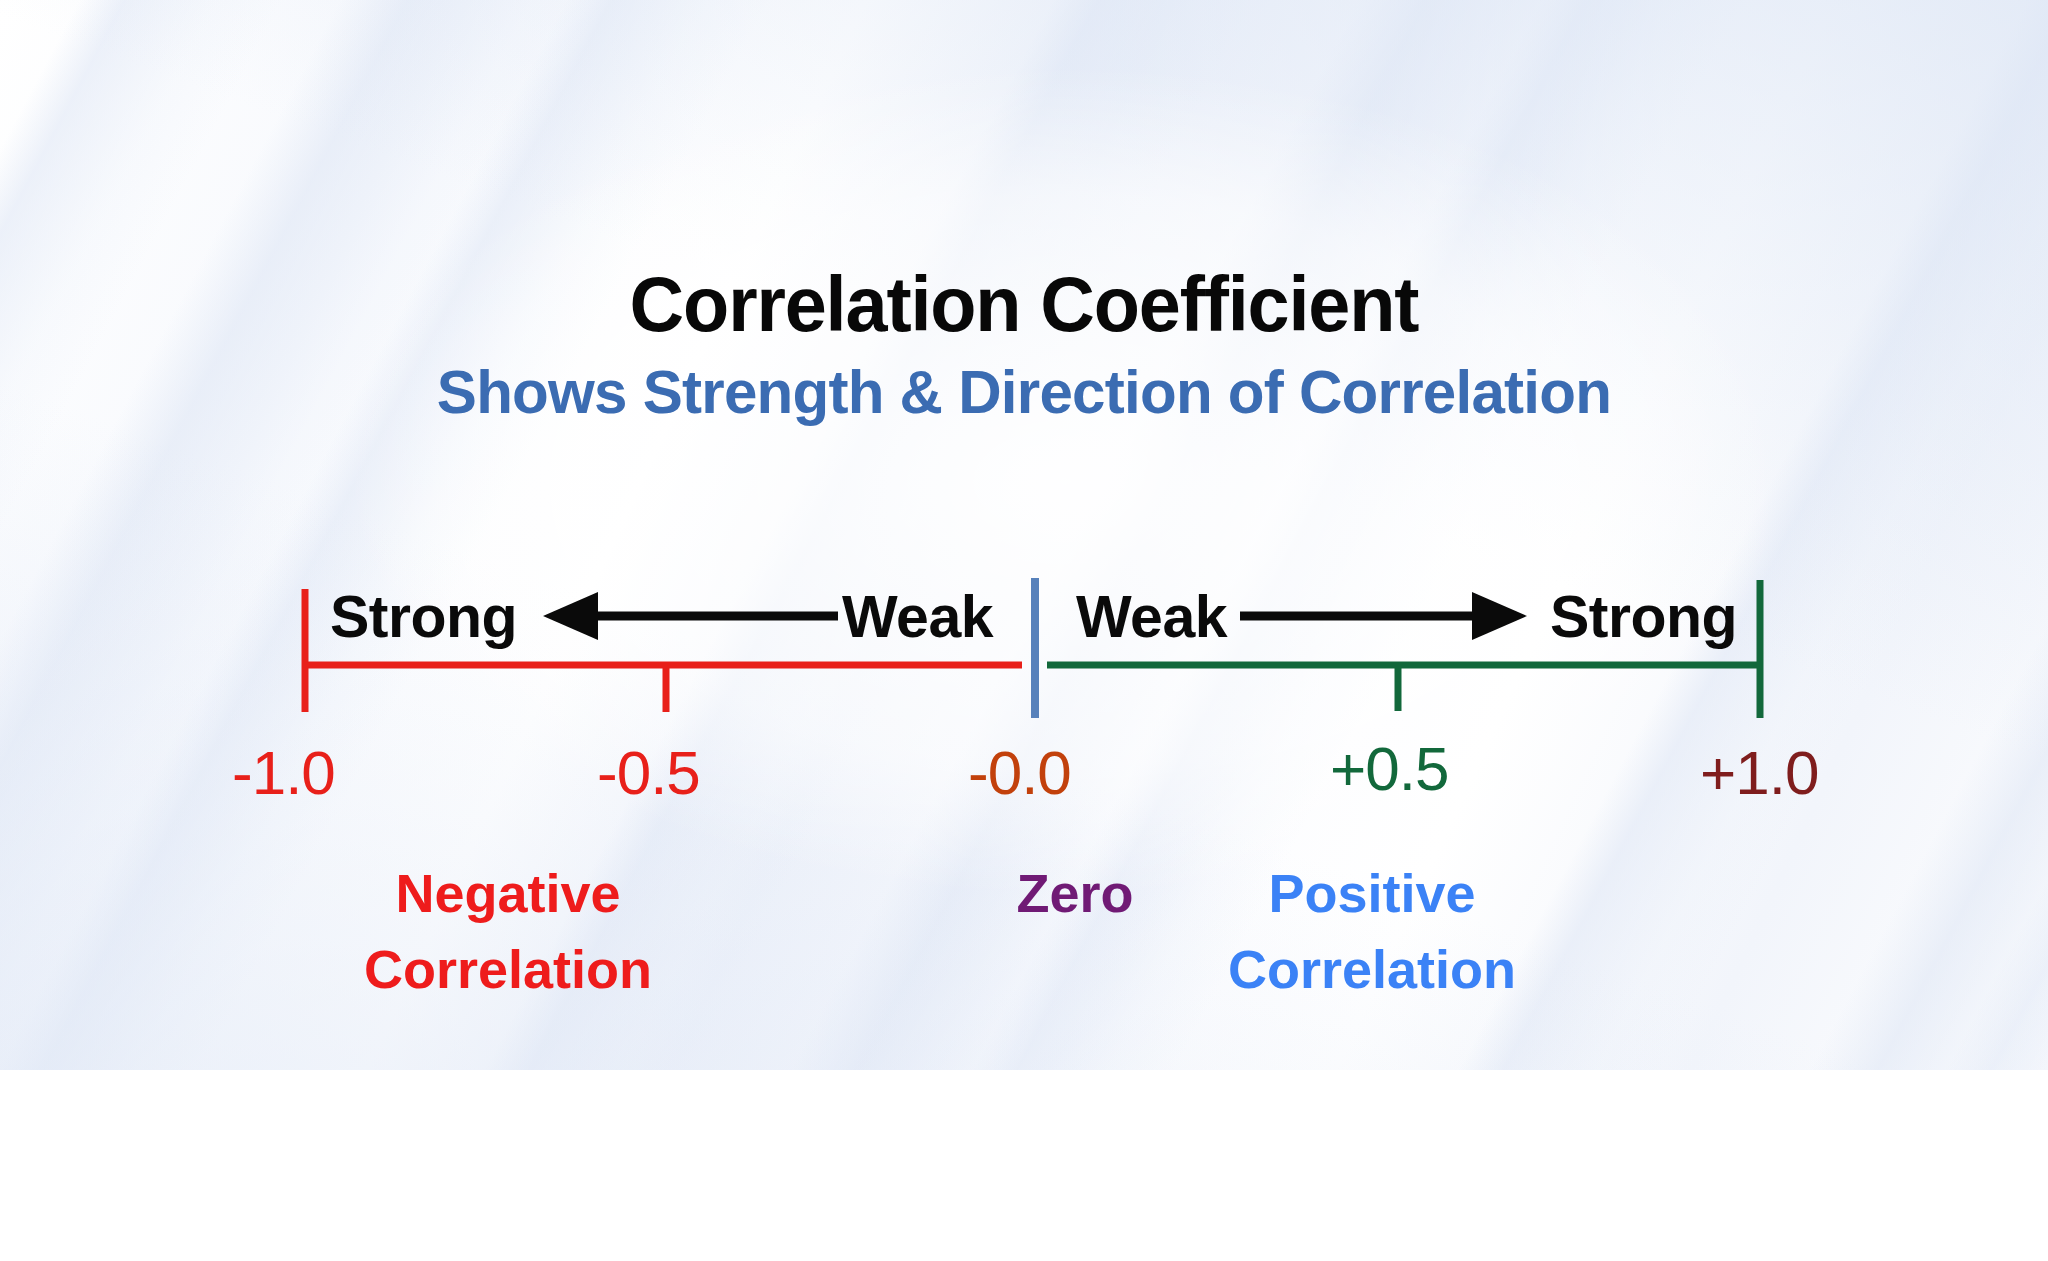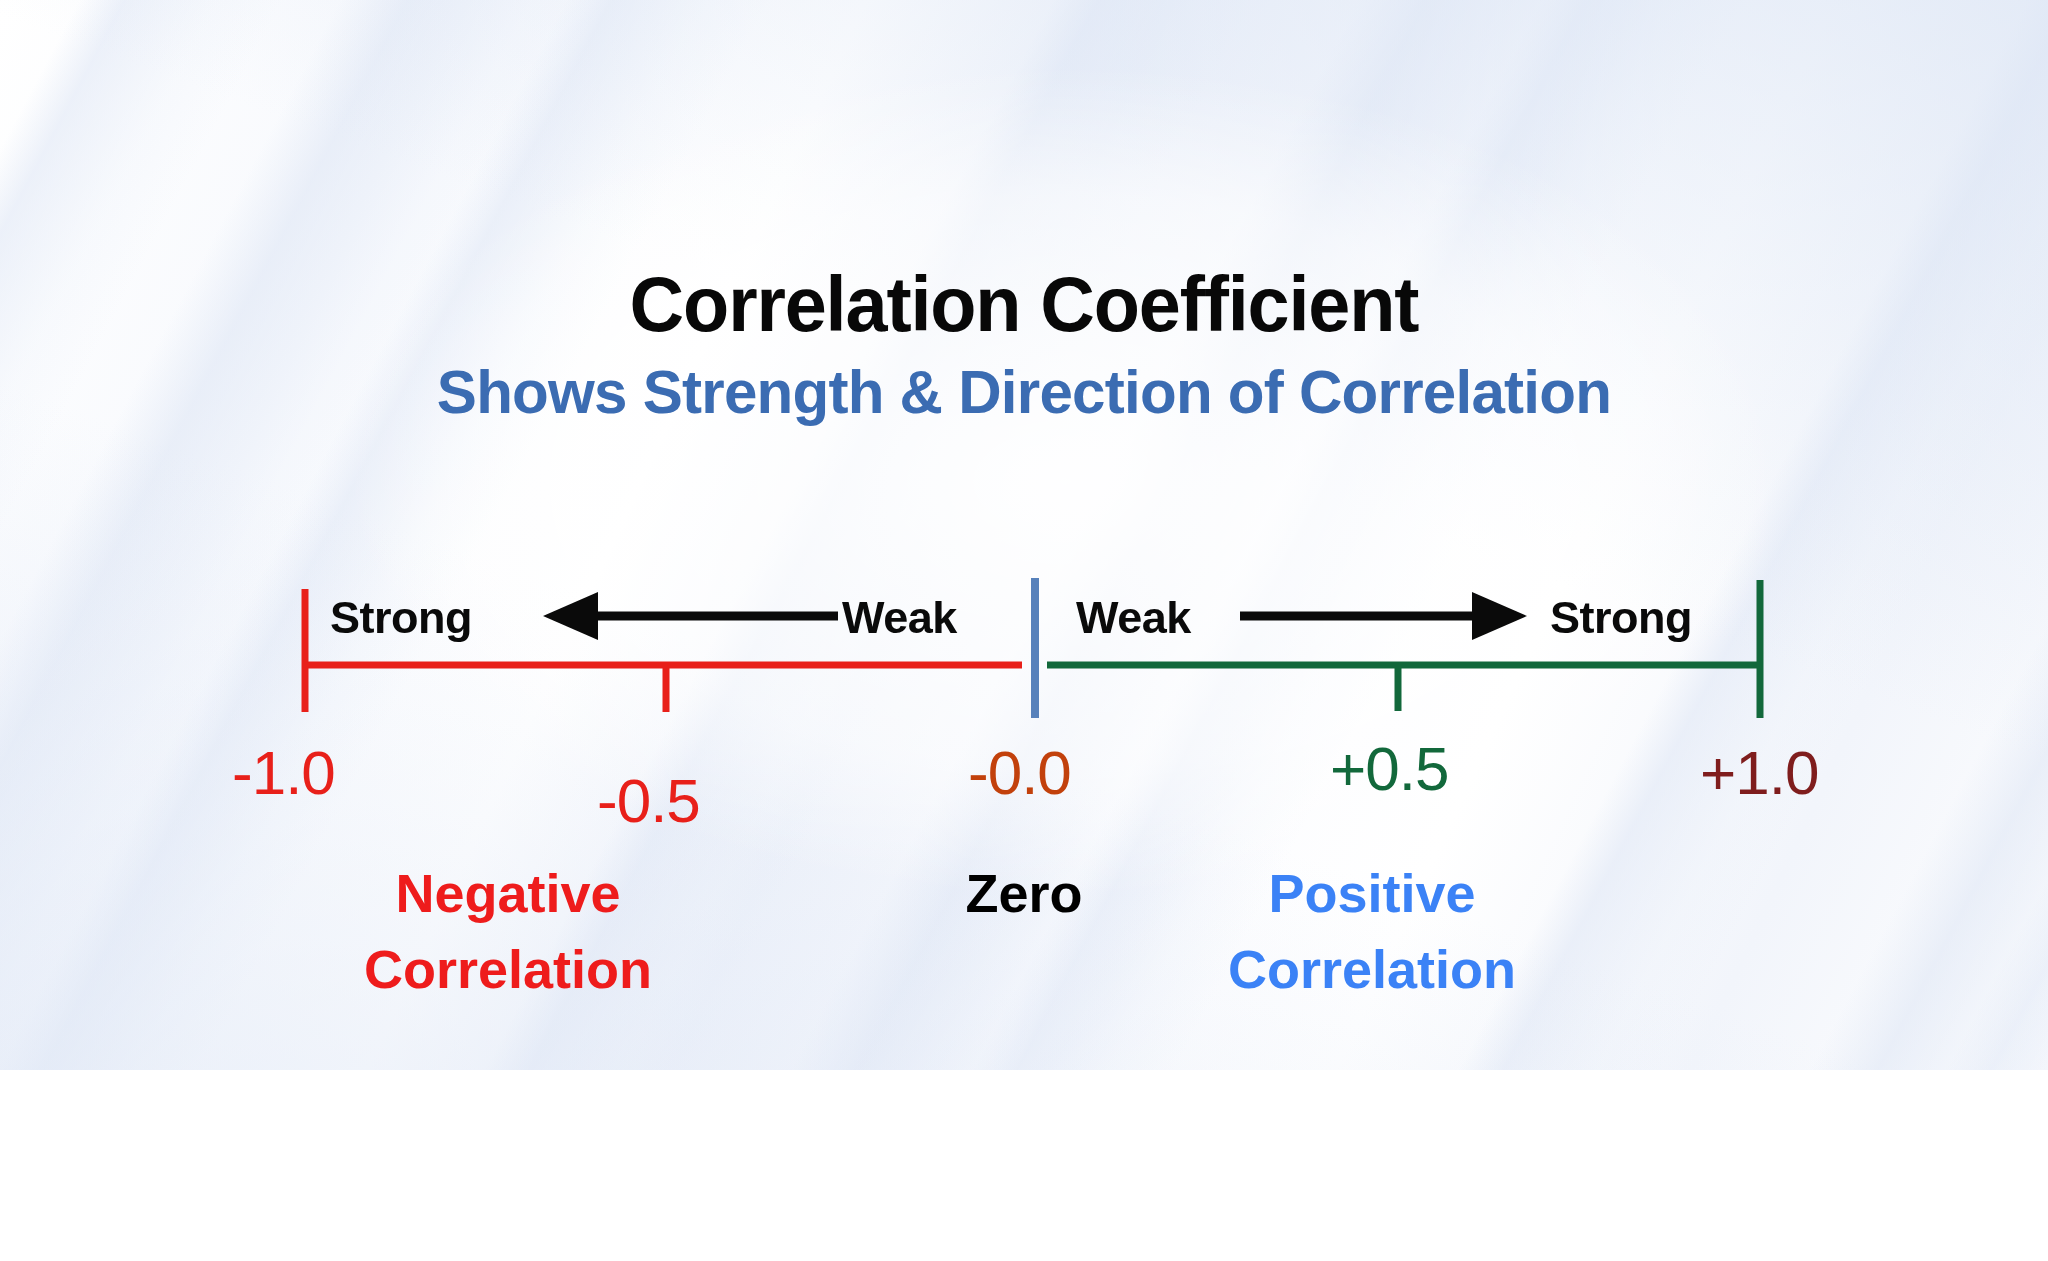--- a/index.html
+++ b/index.html
@@ -109,57 +109,57 @@
     left: 0;
     top: 0;
     width: 2048px;
     height: 1261px;
   }
 
   .word {
     position: absolute;
     font-family: "Liberation Sans", sans-serif;
     font-weight: bold;
-    font-size: 45px;
+    font-size: 59px;
     line-height: 59px;
     color: #0a0a0a;
     white-space: nowrap;
     letter-spacing: -0.5px;
   }
   .w-strong-left  { left: 330px; top: 588px; }
   .w-weak-left    { left: 842px; top: 588px; }
   .w-weak-right   { left: 1076px; top: 588px; }
   .w-strong-right { left: 1550px; top: 588px; }
 
   .axnum {
     position: absolute;
     font-family: "Liberation Sans", sans-serif;
     font-weight: normal;
     font-size: 62px;
     line-height: 62px;
     white-space: nowrap;
     letter-spacing: -1px;
   }
   .n-neg1 { left: 232px;  top: 742px; color: #e8201a; }
-  .n-neg5 { left: 597px;  top: 742px; color: #e8201a; margin-top: 28px; }
+  .n-neg5 { left: 597px;  top: 742px; color: #e8201a; }
   .n-zero { left: 968px;  top: 742px; color: #c2410c; }
   .n-pos5 { left: 1330px; top: 738px; color: #12683b; }
   .n-pos1 { left: 1700px; top: 742px; color: #7f1d1d; }
 
   .caption {
     position: absolute;
     font-family: "Liberation Sans", sans-serif;
     font-weight: bold;
     font-size: 54px;
     line-height: 76px;
     text-align: center;
     white-space: nowrap;
   }
   .cap-neg  { left: 330px;  top: 855px; width: 356px; color: #ee1c1c; }
-  .cap-zero { left: 915px;  top: 855px; width: 218px; color: #000000; }
+  .cap-zero { left: 966px;  top: 855px; width: 218px; color: #701a75; }
   .cap-pos  { left: 1165px; top: 855px; width: 414px; color: #3b82f6; }
 </style>
 </head>
 <body>
 
 <div id="canvas">
 
   <div class="bg-layer bg-base"></div>
   <div class="bg-layer bg-stripes"></div>
   <div class="bg-layer bg-stripes2"></div>

